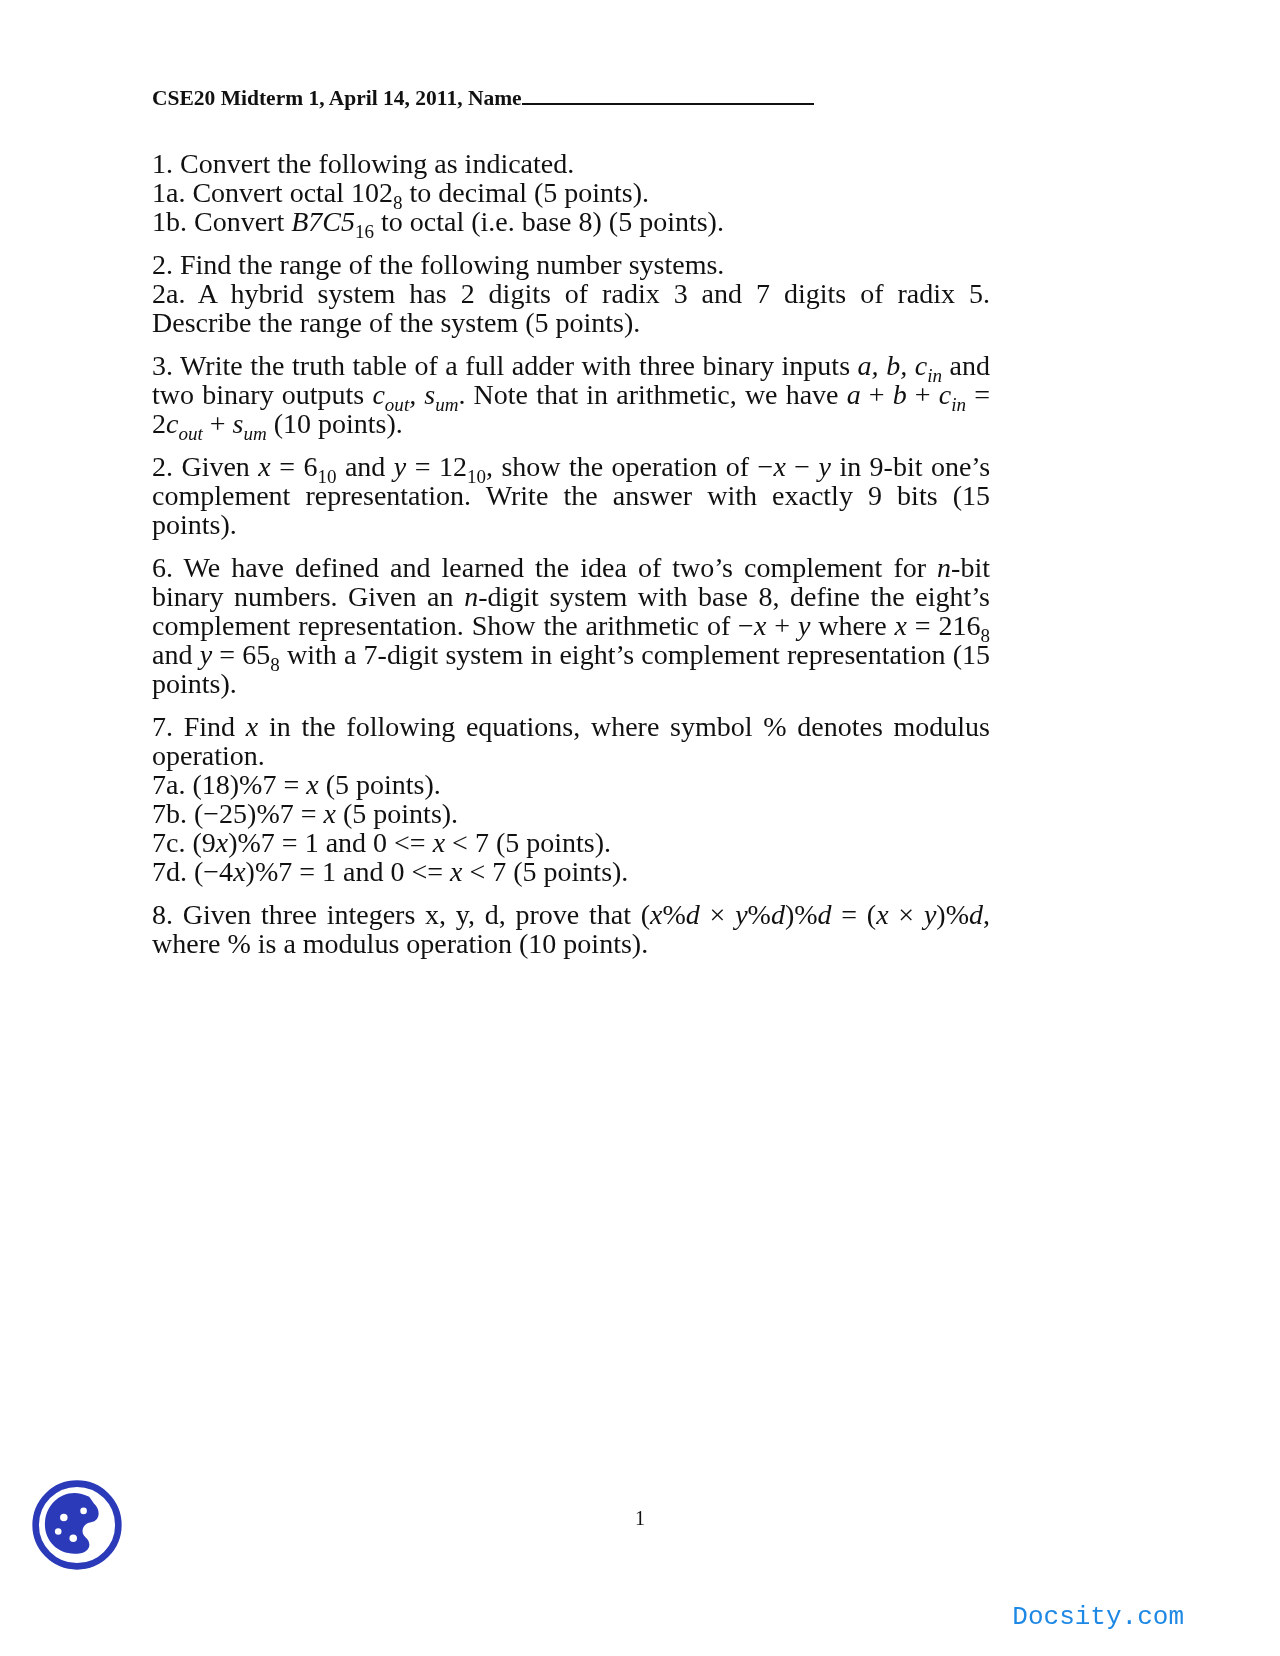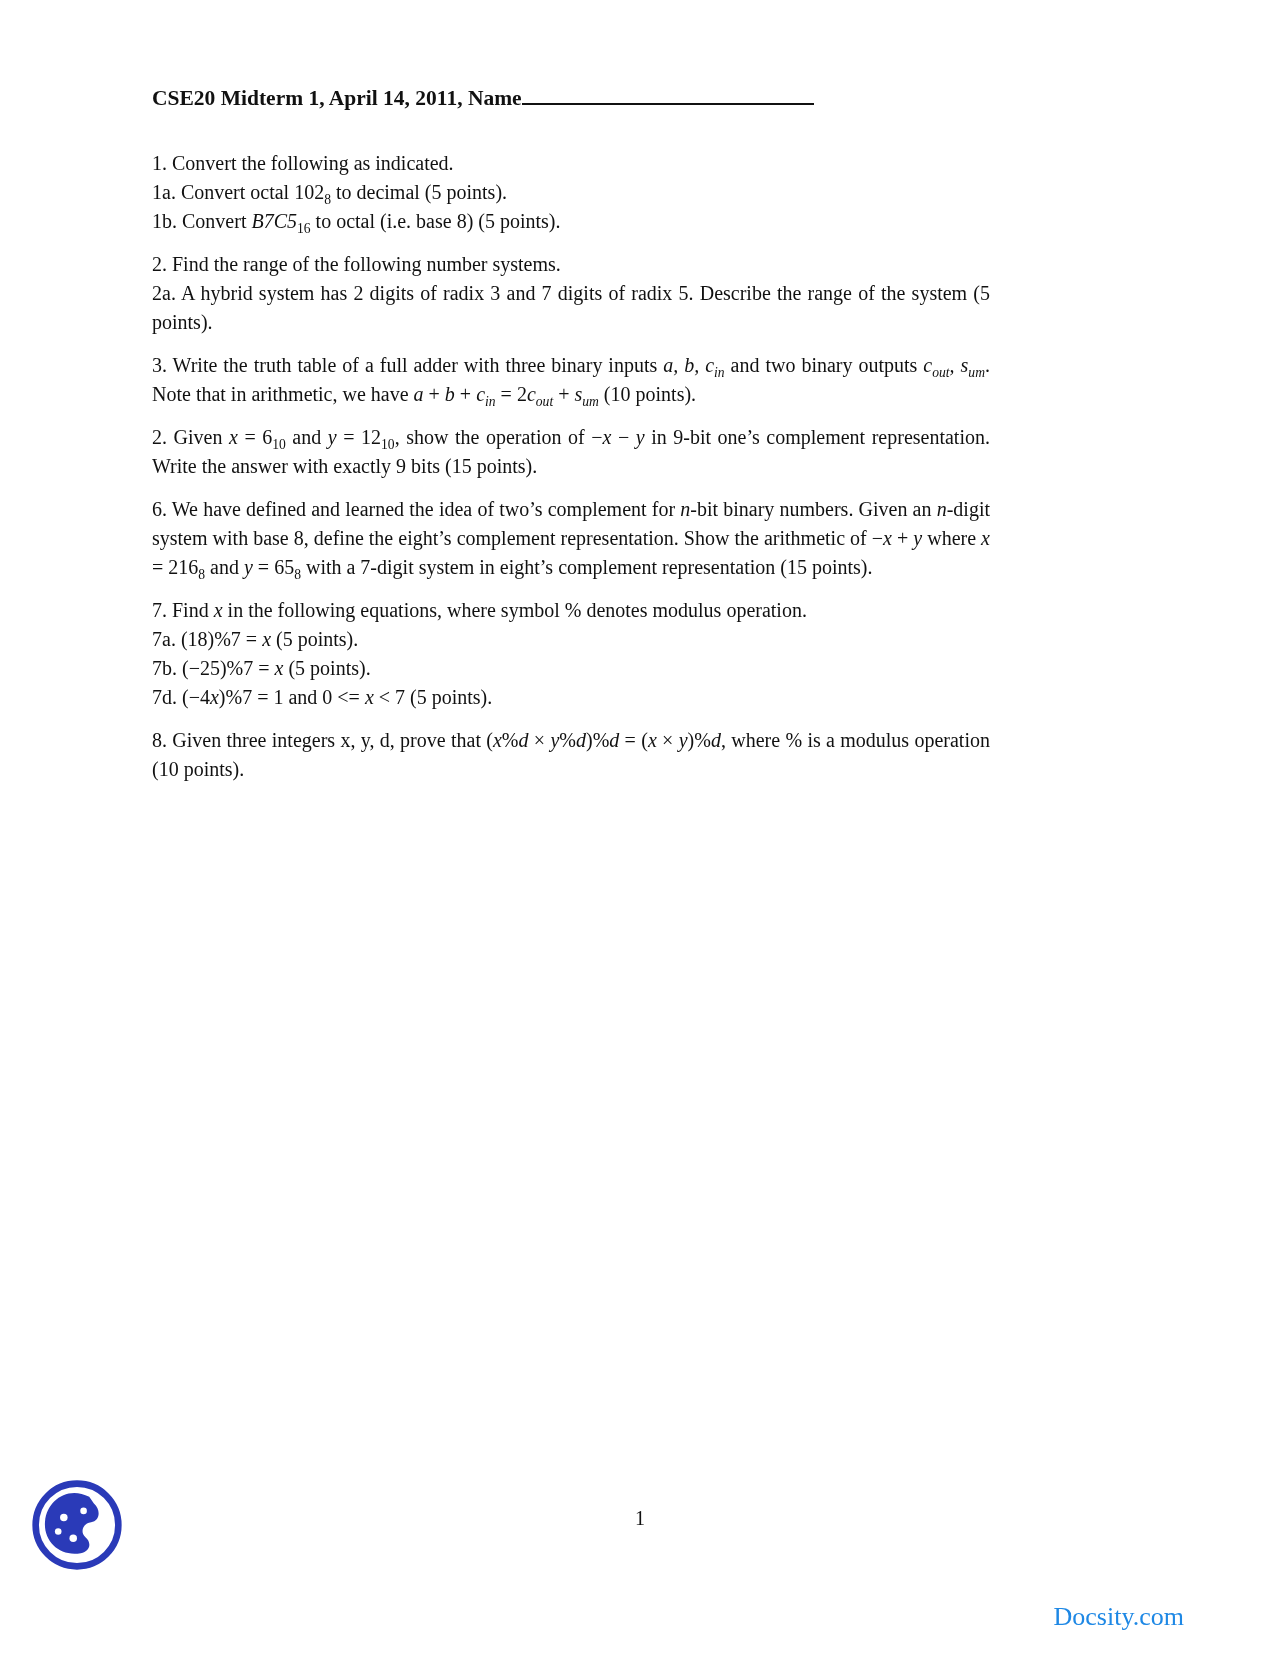--- a/index.html
+++ b/index.html
@@ -27,21 +27,21 @@
   .name-blank {
     display: inline-block;
     width: 292px;
     height: 2px;
     border-bottom: 2px solid #111111;
     vertical-align: baseline;
   }
   .block { margin: 0 0 14px 0; }
   .block p {
     margin: 0;
-    font-size: 20px;
+    font-size: 28px;
     line-height: 29px;
     text-align: justify;
   }
   sub { font-size: 68%; line-height: 0; }
   .it { font-style: italic; }
   .footer-page-number {
     position: absolute;
     bottom: 126px;
     left: 0;
     width: 100%;
@@ -53,21 +53,21 @@
     position: absolute;
     left: 30px;
     bottom: 84px;
     width: 94px;
     height: 94px;
   }
   .brand-link {
     position: absolute;
     right: 96px;
     bottom: 24px;
-    font-family: Liberation Serif, serif;
+    font-family: Liberation Mono, monospace;
     font-size: 26px;
     color: var(--brand-link, #1e88e5);
     text-decoration: none;
     cursor: pointer;
   }
 </style>
 </head>
 <body>
 
 <div class="page">
@@ -96,20 +96,21 @@
     </div>
 
     <div class="block">
       <p><span>6. We have defined and learned the idea of two’s complement for </span><span class="it">n</span><span>-bit binary numbers. Given an </span><span class="it">n</span><span>-digit system with base 8, define the eight’s complement representation. Show the arithmetic of −</span><span class="it">x</span><span> + </span><span class="it">y</span><span> where </span><span class="it">x</span><span> = 216</span><sub>8</sub><span> and </span><span class="it">y</span><span> = 65</span><sub>8</sub><span> with a 7-digit system in eight’s complement representation (15 points).</span></p>
     </div>
 
     <div class="block">
       <p><span>7. Find </span><span class="it">x</span><span> in the following equations, where symbol % denotes modulus operation.</span></p>
       <p><span>7a. (18)%7 = </span><span class="it">x</span><span> (5 points).</span></p>
       <p><span>7b. (−25)%7 = </span><span class="it">x</span><span> (5 points).</span></p>
+      <p><span>7c. (9</span><span class="it">x</span><span>)%7 = 1 and 0 &lt;= </span><span class="it">x</span><span> &lt; 7 (5 points).</span></p>
       <p><span>7d. (−4</span><span class="it">x</span><span>)%7 = 1 and 0 &lt;= </span><span class="it">x</span><span> &lt; 7 (5 points).</span></p>
     </div>
 
     <div class="block">
       <p><span>8. Given three integers x, y, d, prove that (</span><span class="it">x</span><span>%</span><span class="it">d</span><span> × </span><span class="it">y</span><span>%</span><span class="it">d</span><span>)%</span><span class="it">d</span><span> = (</span><span class="it">x</span><span> × </span><span class="it">y</span><span>)%</span><span class="it">d</span><span>, where % is a modulus operation (10 points).</span></p>
     </div>
 
   </div>
 
   <div class="footer-page-number">1</div>

